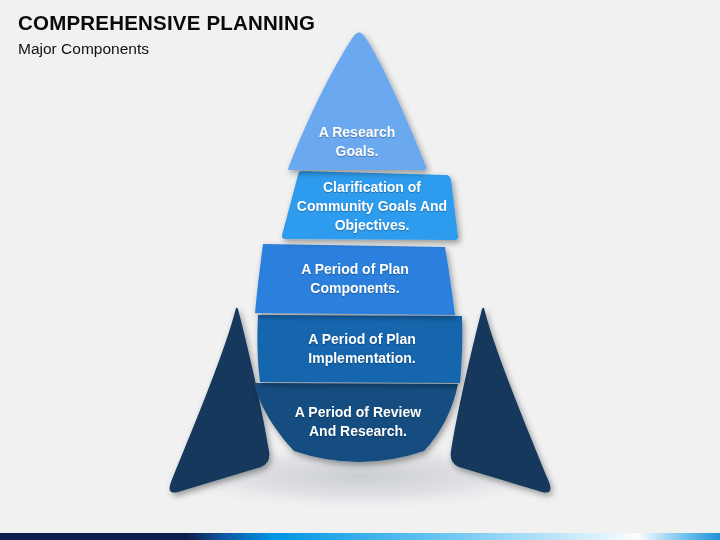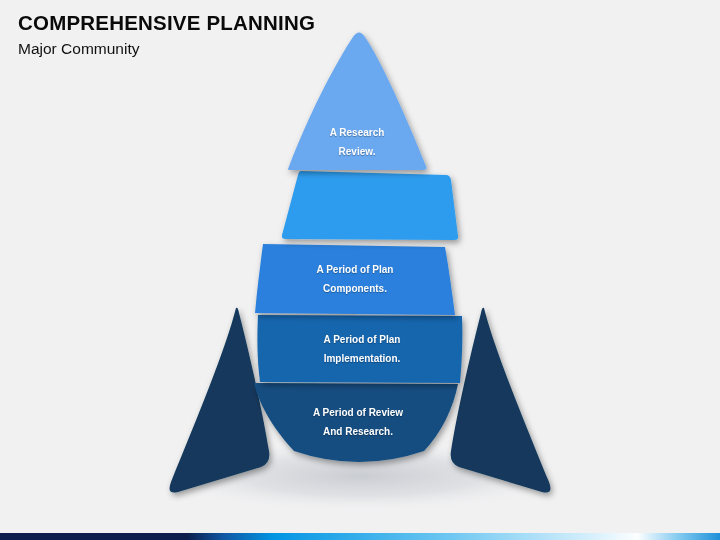--- a/index.html
+++ b/index.html
@@ -23,41 +23,41 @@
   }
 
   svg.diagram { position: absolute; left: 0; top: 0; }
 
   .label {
     position: absolute;
     display: flex; flex-direction: column;
     justify-content: center; align-items: center;
     text-align: center;
     color: #ffffff;
-    font-size: 10px; font-weight: 700;
+    font-size: 14px; font-weight: 700;
     line-height: 19.5px;
     text-shadow: 0 1px 1px rgba(0,0,0,0.30);
     pointer-events: none;
   }
   .label span { display: block; white-space: nowrap; }
 
   .lbl-cone { left: 287px; top: 114px; width: 140px; height: 56px; }
   .lbl-s2   { left: 290px; top: 174px; width: 164px; height: 64px; line-height: 19px; }
   .lbl-s3   { left: 265px; top: 248px; width: 180px; height: 62px; }
   .lbl-s4   { left: 270px; top: 318px; width: 184px; height: 62px; }
   .lbl-s5   { left: 272px; top: 392px; width: 172px; height: 60px; }
 </style>
 </head>
 <body>
 
 <div class="slide">
 
   <div class="hdr">
     <div class="hdr-title">COMPREHENSIVE PLANNING</div>
-    <div class="hdr-subtitle">Major Community</div>
+    <div class="hdr-subtitle">Major Components</div>
   </div>
 
   <svg class="diagram" width="720" height="540" viewBox="0 0 720 540">
     <defs>
       <filter id="ds" x="-20%" y="-20%" width="140%" height="140%">
         <feDropShadow dx="2" dy="3" stdDeviation="3" flood-color="#000000" flood-opacity="0.38"></feDropShadow>
       </filter>
       <radialGradient id="groundGrad" cx="50%" cy="50%" r="50%">
         <stop offset="0%" stop-color="#9aa0ab" stop-opacity="0.45"></stop>
         <stop offset="55%" stop-color="#aab0ba" stop-opacity="0.25"></stop>
@@ -87,21 +87,26 @@
     <path filter="url(#ds)" d="M 258 315 L 462 316 C 463 338 462 361 460 383 L 260 382 C 257 359 257 337 258 315 Z" fill="#1566AE"></path>
     <path filter="url(#ds)" d="M 263 244 L 445 247 C 449 270 452 292 455 315 L 255 313 C 257 290 260 267 263 244 Z" fill="#2A80DC"></path>
     <path filter="url(#ds)" d="M 301 171 L 446 175 Q 450 175 451 180 L 458 236 Q 459 240 454 240 L 286 239 Q 281 239 282 235 L 298 175 Q 299 171 301 171 Z" fill="#2E9CEE"></path>
     <path filter="url(#ds)" d="M 288 169 C 312 106 339 58 353 37 Q 359 28 365 37 C 380 59 403 109 426 166 Q 428 170 423 170 L 292 170 Q 287 170 288 169 Z" fill="#6BA8EF"></path>
 
     <rect x="0" y="533" width="720" height="7" fill="url(#barGrad)"></rect>
   </svg>
 
   <div class="label lbl-cone">
     <span>A Research</span>
-    <span>Review.</span>
+    <span>Goals.</span>
+  </div>
+  <div class="label lbl-s2">
+    <span>Clarification of</span>
+    <span>Community Goals And</span>
+    <span>Objectives.</span>
   </div>
   <div class="label lbl-s3">
     <span>A Period of Plan</span>
     <span>Components.</span>
   </div>
   <div class="label lbl-s4">
     <span>A Period of Plan</span>
     <span>Implementation.</span>
   </div>
   <div class="label lbl-s5">

